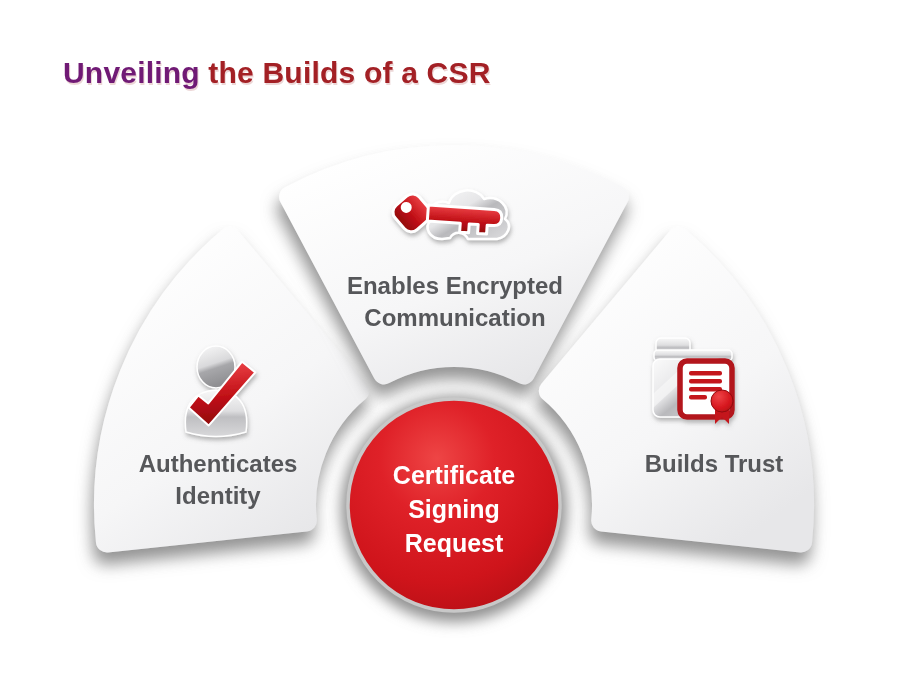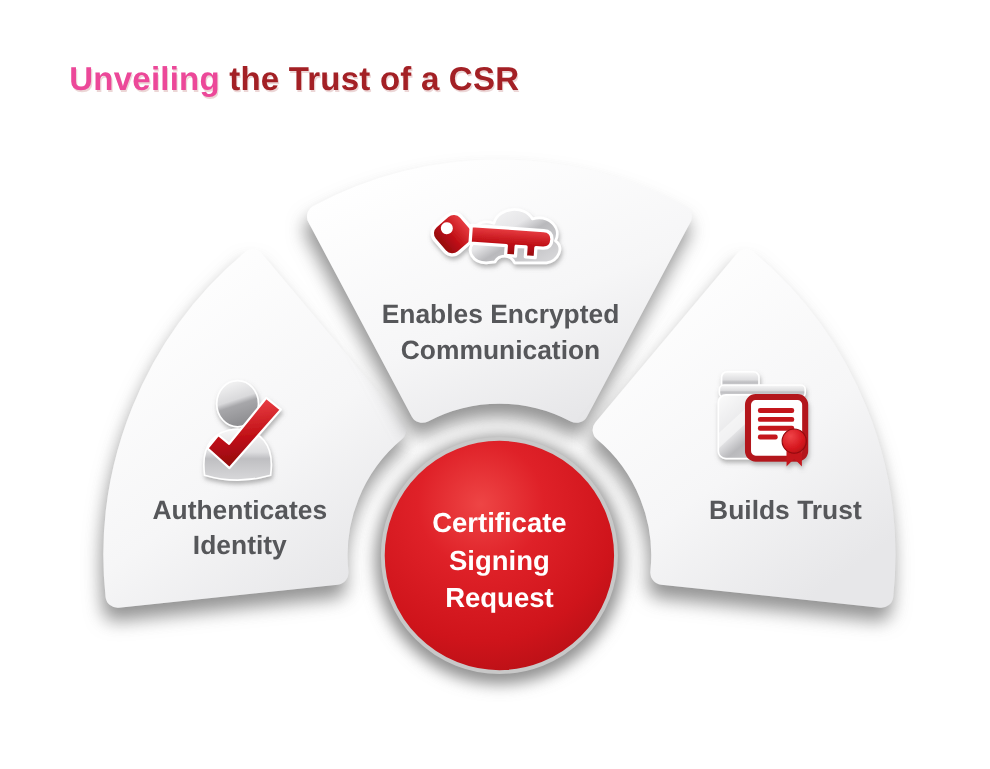--- a/index.html
+++ b/index.html
@@ -9,38 +9,38 @@
     background:#ffffff;
     overflow:hidden;
     font-family:"Liberation Sans","DejaVu Sans",sans-serif;
   }
   .title{
     position:absolute;left:63px;top:56px;margin:0;
     font-size:30px;line-height:34px;font-weight:bold;
     letter-spacing:0.2px;white-space:nowrap;z-index:2;
     text-shadow:1px 2px 0 rgba(150,25,30,0.18);
   }
-  .title .t-prefix{color:#ec4899;}
+  .title .t-prefix{color:#701a75;}
   .title .t-highlight{color:#a32025;}
   .fan-svg{position:absolute;left:0;top:0;width:900px;height:699px;}
   .lbl{
     font-family:"Liberation Sans","DejaVu Sans",sans-serif;
     font-size:24px;font-weight:600;fill:#56575a;
   }
   .hub-t{
     font-family:"Liberation Sans","DejaVu Sans",sans-serif;
     font-size:25px;font-weight:bold;fill:#ffffff;
   }
 </style>
 </head>
 <body>
 
 <div class="stage">
 
-  <h1 class="title"><span class="t-prefix">Unveiling</span><span class="t-highlight"> the Trust of a CSR</span></h1>
+  <h1 class="title"><span class="t-prefix">Unveiling</span><span class="t-highlight"> the Builds of a CSR</span></h1>
 
   <svg class="fan-svg" viewBox="0 0 900 699" xmlns="http://www.w3.org/2000/svg">
     <defs>
       <linearGradient id="wg" x1="0.15" y1="0" x2="0.75" y2="1">
         <stop offset="0" stop-color="#ffffff"></stop>
         <stop offset="0.6" stop-color="#f6f6f7"></stop>
         <stop offset="1" stop-color="#e7e7e9"></stop>
       </linearGradient>
       <radialGradient id="hub" cx="0.42" cy="0.28" r="0.9">
         <stop offset="0" stop-color="#ee4545"></stop>

